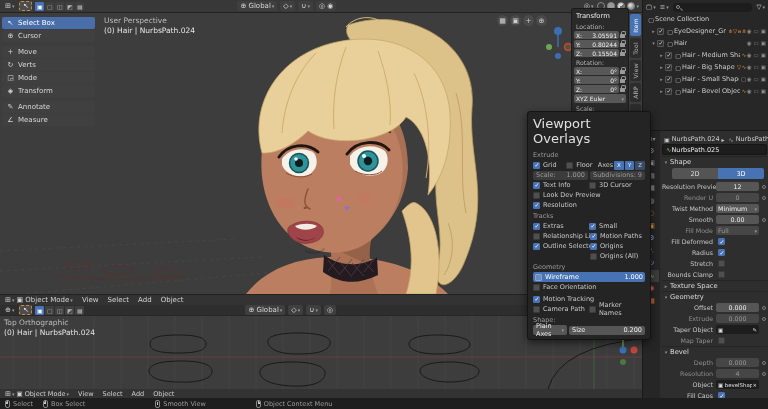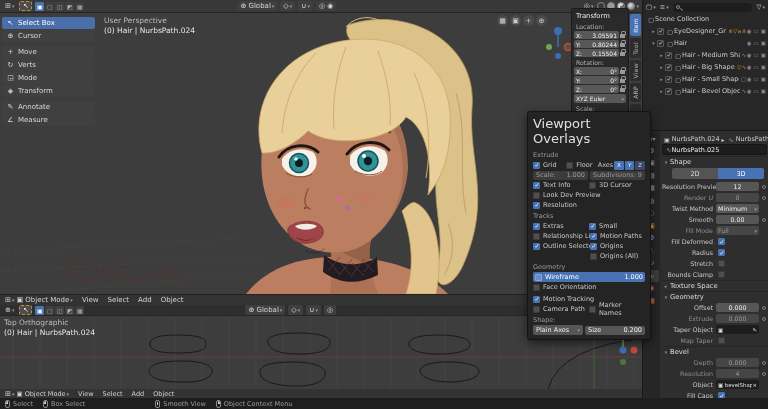--- a/index.html
+++ b/index.html
@@ -514,21 +514,21 @@
         <span class="cb"></span>
         <span>Camera Path</span>
       </span>
     <span class="op-col">
         <span class="cb"></span>
         <span>Marker Names</span>
       </span>
   </div>
   <div class="op-sec">Shape:</div>
   <div class="op-row">
-    <span class="dd" style="width:50px">
+    <span class="dd" style="width:34px">
         <span>Plain Axes</span>
         <span class="caret" style="margin-left:auto">▾</span>
       </span>
     <span class="dimfld" style="margin-left:2px;margin-right:0;background:#565656;color:#eee">
         <span>Size</span>
         <span class="v">0.200</span>
       </span>
   </div>
 </div>
 
@@ -874,17 +874,17 @@
       <span>Select</span>
     </span>
   <span class="hint">
       <span class="ms l"></span>
       <span>Box Select</span>
     </span>
   <span class="hint" style="margin-left:60px">
       <span class="ms m"></span>
       <span>Smooth View</span>
     </span>
-  <span class="hint" style="">
+  <span class="hint" style="margin-left:40px">
       <span class="ms r"></span>
       <span>Object Context Menu</span>
     </span>
 </div>
 
 </body></html>

